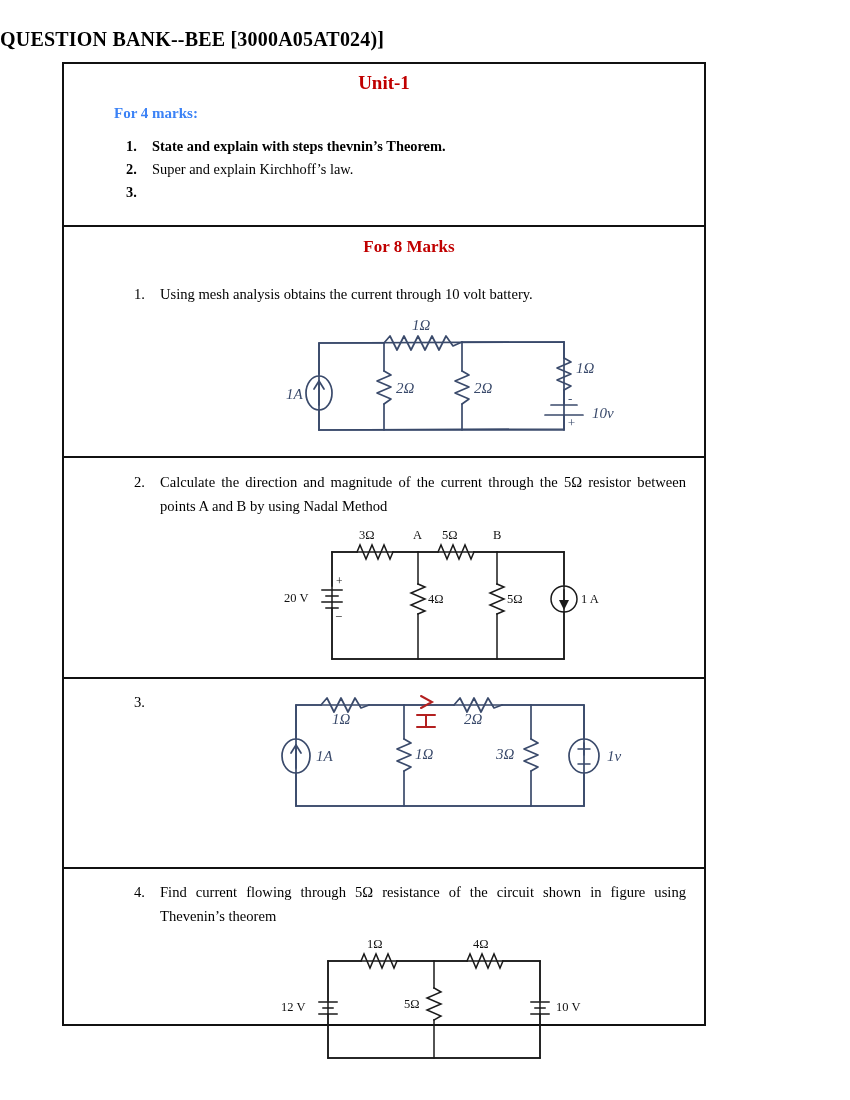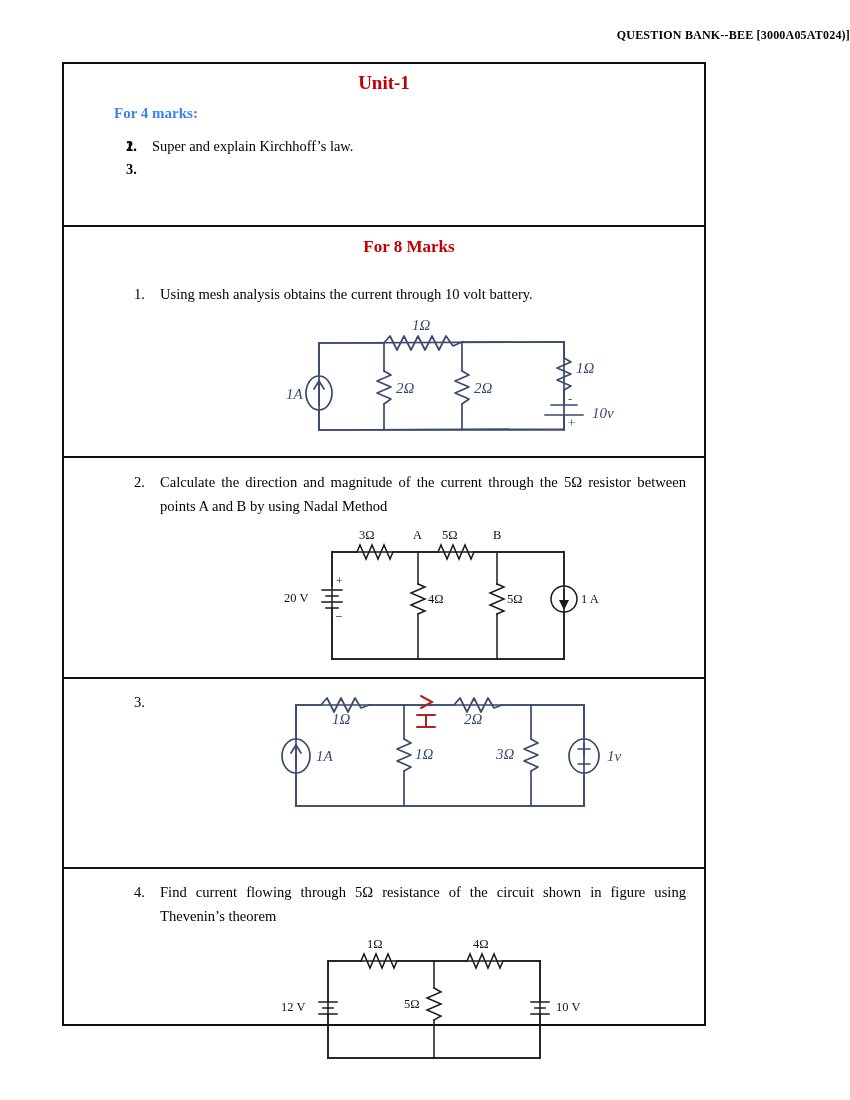--- a/index.html
+++ b/index.html
@@ -7,22 +7,22 @@
     width:850px;height:1100px;
     font-family:"Liberation Serif","DejaVu Serif",serif;
     color:#000;
     position:relative;
     overflow:hidden;
   }
   .page{position:absolute;left:0;top:0;width:850px;height:1100px;}
 
   .doc-title{
     position:absolute;left:0;top:28px;width:850px;
-    text-align:right;
-    font-weight:bold;font-size:12px;
+    text-align:left;
+    font-weight:bold;font-size:20px;
     letter-spacing:.2px;
   }
 
   
   .qtable{
     position:absolute;left:62px;top:62px;
     width:644px;height:964px;
     border:2.2px solid #111;
     box-sizing:border-box;
     background:#fff;
@@ -113,20 +113,21 @@
   <div class="doc-title">QUESTION BANK--BEE [3000A05AT024)]</div>
 
   <div class="qtable">
 
     <div class="row" style="height:155px;">
       <div class="unit-title">Unit-1</div>
       <div class="marks-head">For 4 marks:</div>
       <ol class="qlist">
         <li class="bold">
           <span class="num">1.</span>
+          <span>State  and explain with steps thevnin’s Theorem.</span>
         </li>
         <li>
           <span class="num">2.</span>
           <span>Super and explain Kirchhoff’s law.</span>
         </li>
         <li>
           <span class="num">3.</span>
         </li>
       </ol>
     </div>

